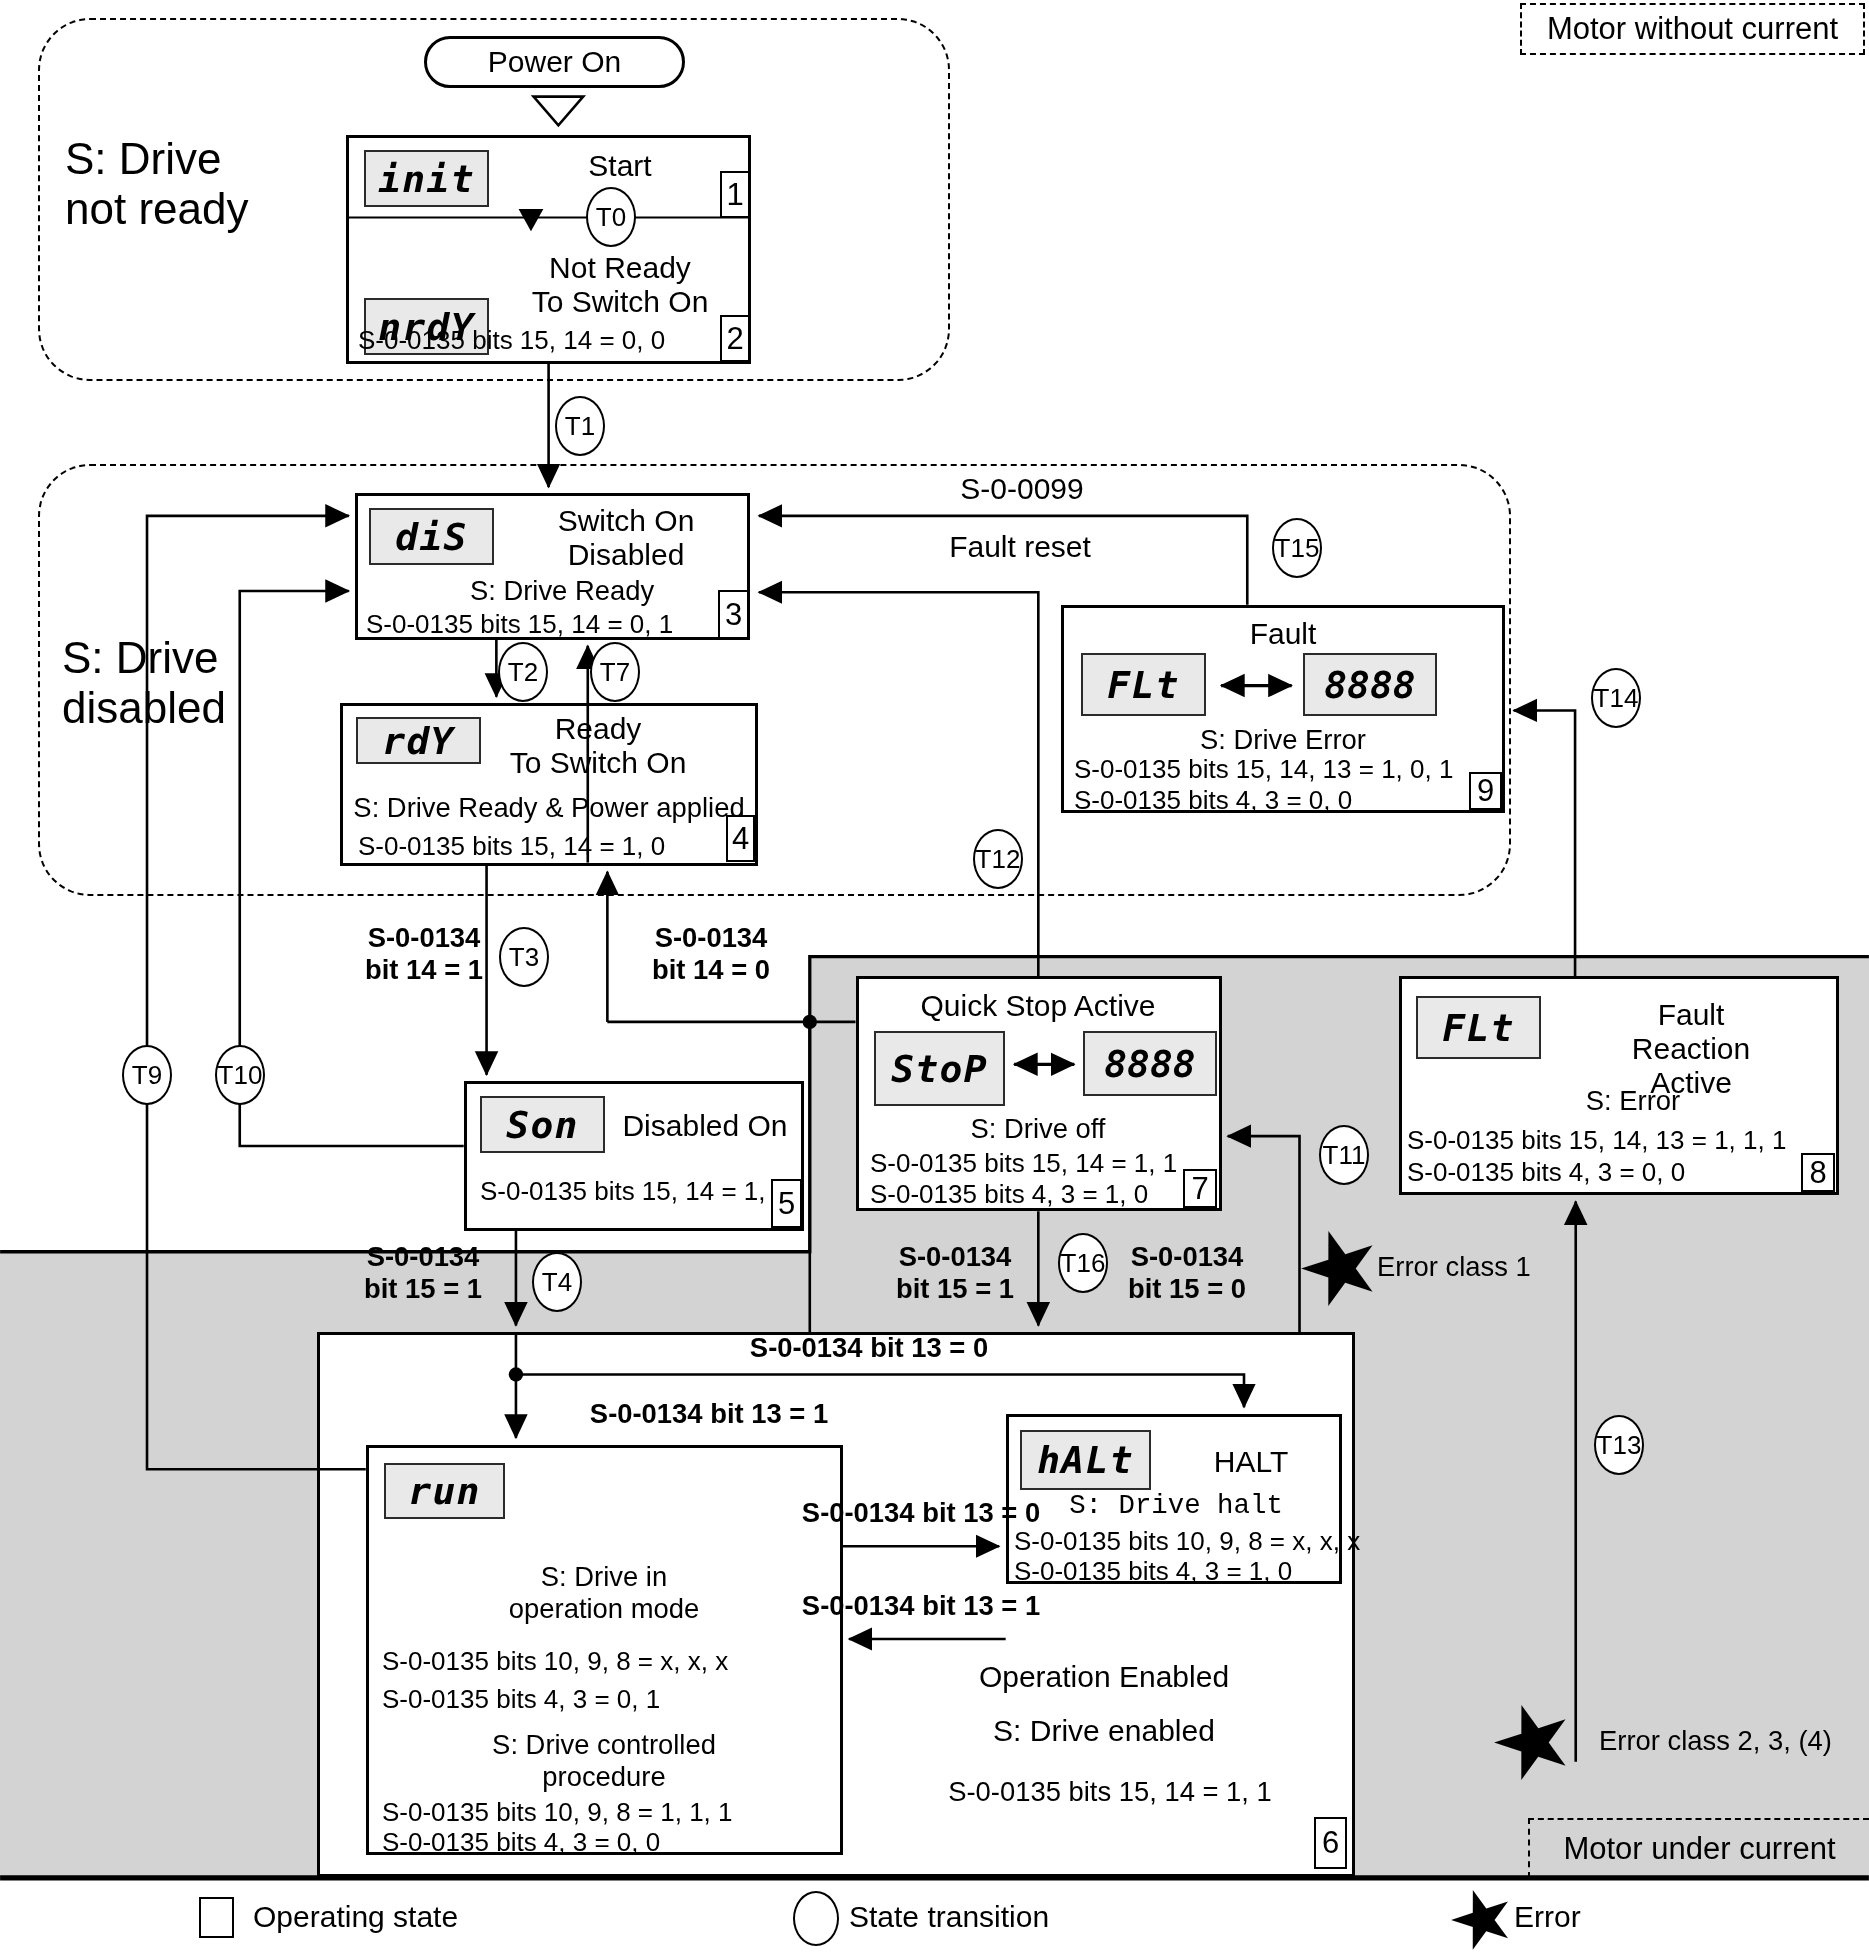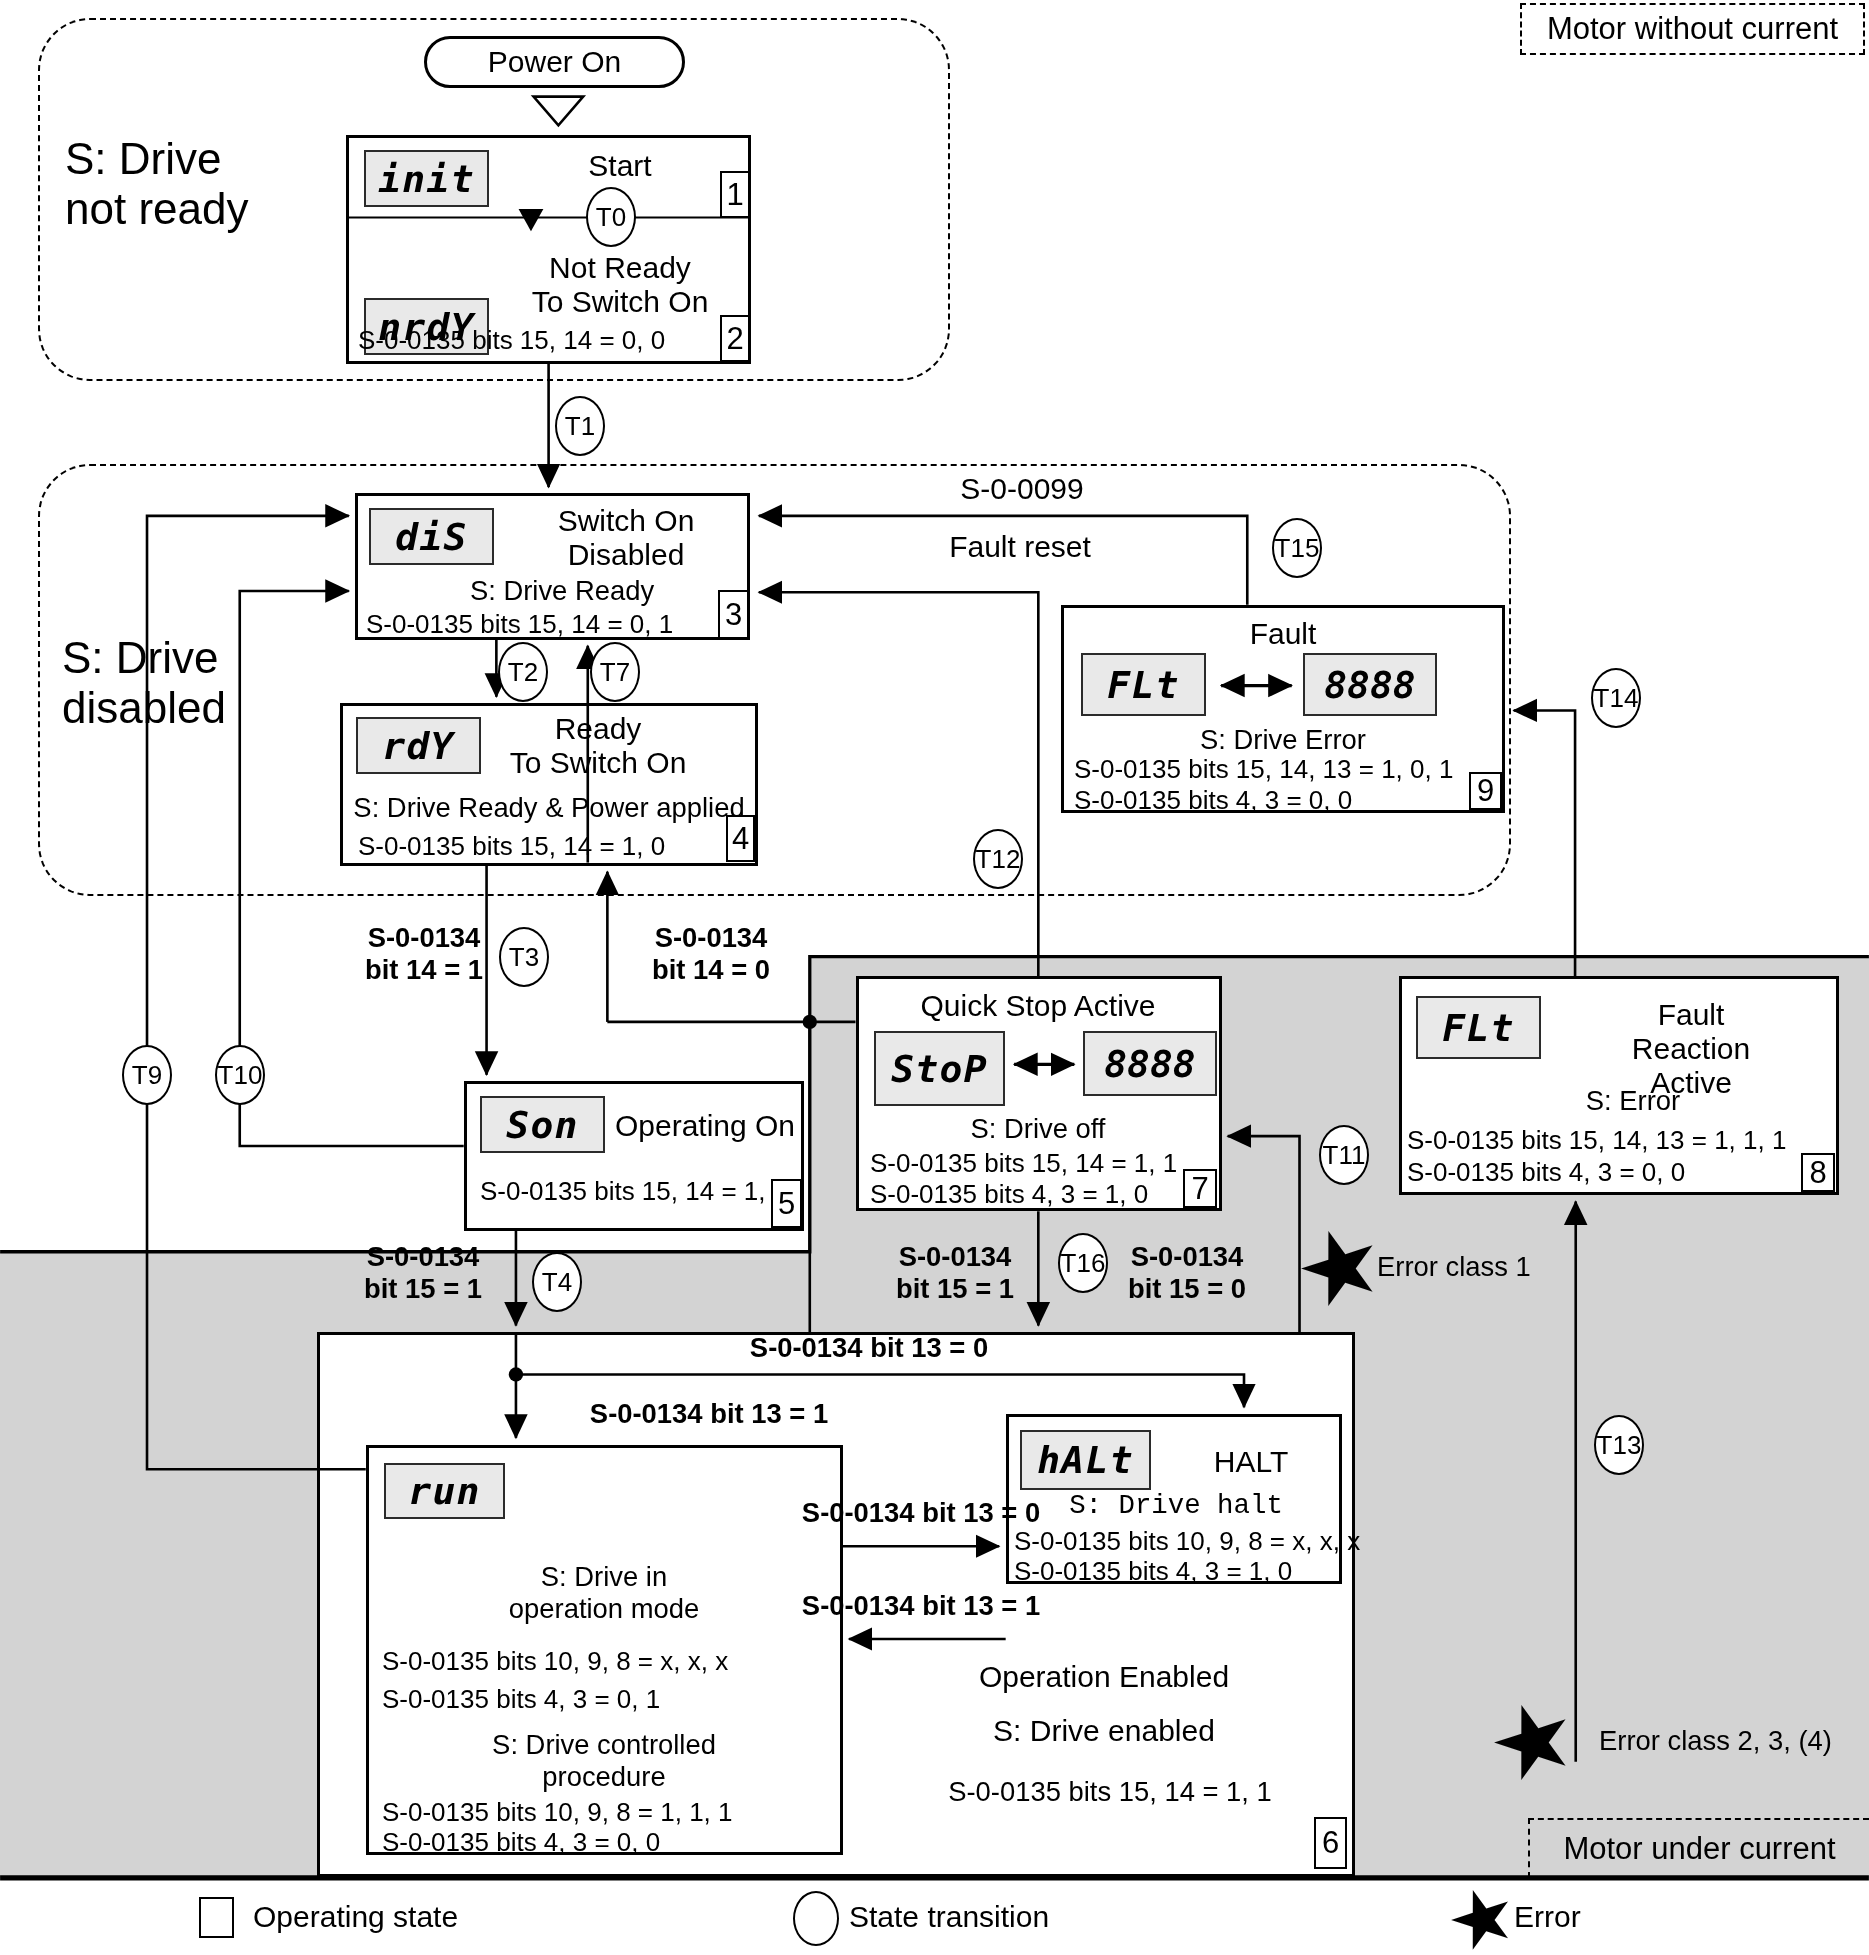--- a/index.html
+++ b/index.html
@@ -133,21 +133,21 @@
   <div class="disp" style="left:369px;top:508px;width:125px;height:57px;">diS</div>
   <div class="ctr f46" style="left:626px;top:504px;">Switch On
 Disabled</div>
   <div class="ctr f42" style="left:562px;top:575px;">S: Drive Ready</div>
   <div class="txt f40" style="left:366px;top:609px;">S-0-0135 bits 15, 14 = 0, 1</div>
   <div class="badge" style="left:718px;top:590px;width:31px;height:49px;">3</div>
 
   <div class="circ" style="left:498px;top:642px;">T2</div>
   <div class="circ" style="left:590px;top:642px;">T7</div>
 
-  <div class="disp" style="left:356px;top:717px;width:125px;height:57px;">rdY</div>
+  <div class="disp" style="left:356px;top:717px;width:125px;height:47px;">rdY</div>
   <div class="ctr f46" style="left:598px;top:712px;">Ready
 To Switch On</div>
   <div class="ctr f42" style="left:549px;top:792px;">S: Drive Ready &amp; Power applied</div>
   <div class="txt f40" style="left:358px;top:831px;">S-0-0135 bits 15, 14 = 1, 0</div>
   <div class="badge" style="left:726px;top:815px;width:29px;height:47px;">4</div>
 
   <div class="ctr f46" style="left:1022px;top:472px;">S-0-0099</div>
   <div class="ctr f46" style="left:1020px;top:530px;">Fault reset</div>
   <div class="circ" style="left:1272px;top:518px;">T15</div>
 
@@ -165,21 +165,21 @@
   <div class="ctr f42 bold" style="left:424px;top:922px;">S-0-0134
 bit 14 = 1</div>
   <div class="circ" style="left:499px;top:927px;">T3</div>
   <div class="ctr f42 bold" style="left:711px;top:922px;">S-0-0134
 bit 14 = 0</div>
 
   <div class="circ" style="left:122px;top:1045px;">T9</div>
   <div class="circ" style="left:215px;top:1045px;">T10</div>
 
   <div class="disp" style="left:480px;top:1096px;width:125px;height:57px;">Son</div>
-  <div class="ctr f46" style="left:705px;top:1109px;">Operating On</div>
+  <div class="ctr f46" style="left:705px;top:1109px;">Disabled On</div>
   <div class="txt f40" style="left:480px;top:1176px;">S-0-0135 bits 15, 14 = 1, 0</div>
   <div class="badge" style="left:771px;top:1179px;width:31px;height:49px;">5</div>
 
   <div class="ctr f46" style="left:1038px;top:989px;">Quick Stop Active</div>
   <div class="disp" style="left:874px;top:1031px;width:131px;height:75px;">StoP</div>
   <div class="disp" style="left:1083px;top:1031px;width:134px;height:65px;letter-spacing:0;">8888</div>
   <div class="ctr f42" style="left:1038px;top:1113px;">S: Drive off</div>
   <div class="txt f40" style="left:870px;top:1148px;">S-0-0135 bits 15, 14 = 1, 1</div>
   <div class="txt f40" style="left:870px;top:1179px;">S-0-0135 bits 4, 3 = 1, 0</div>
   <div class="badge" style="left:1183px;top:1169px;width:34px;height:39px;">7</div>

